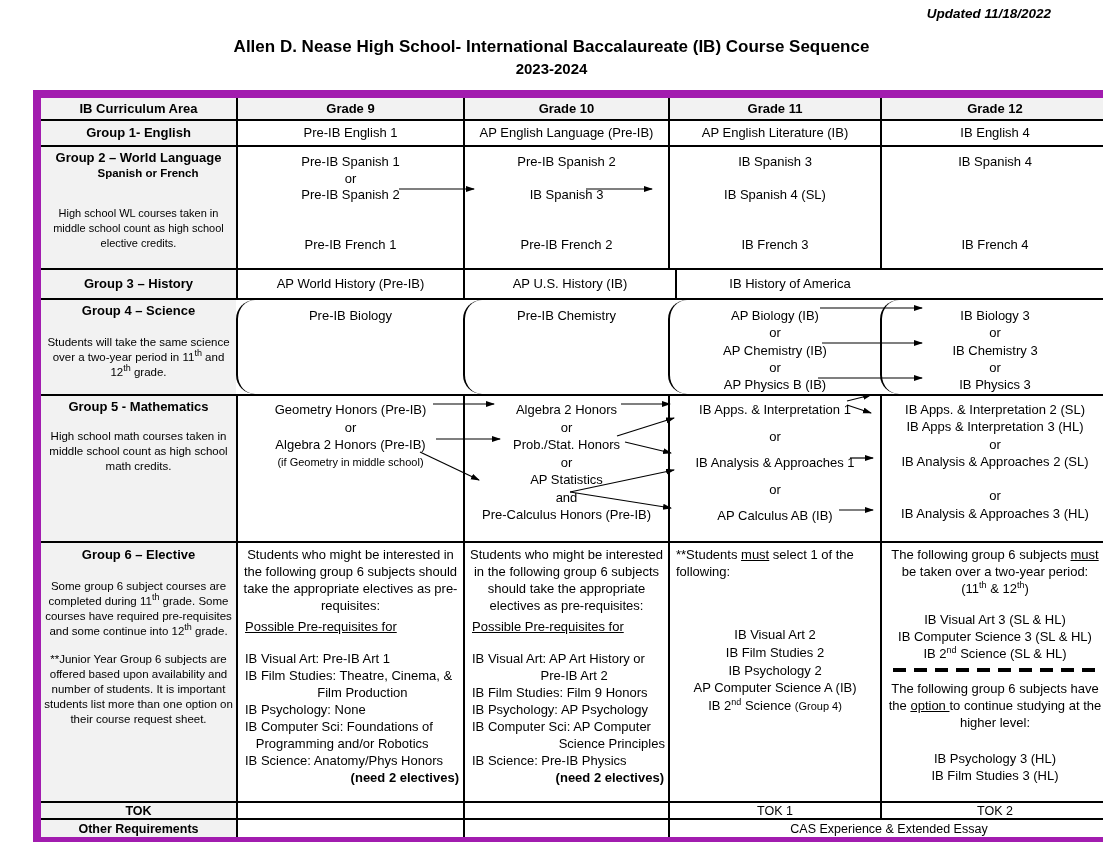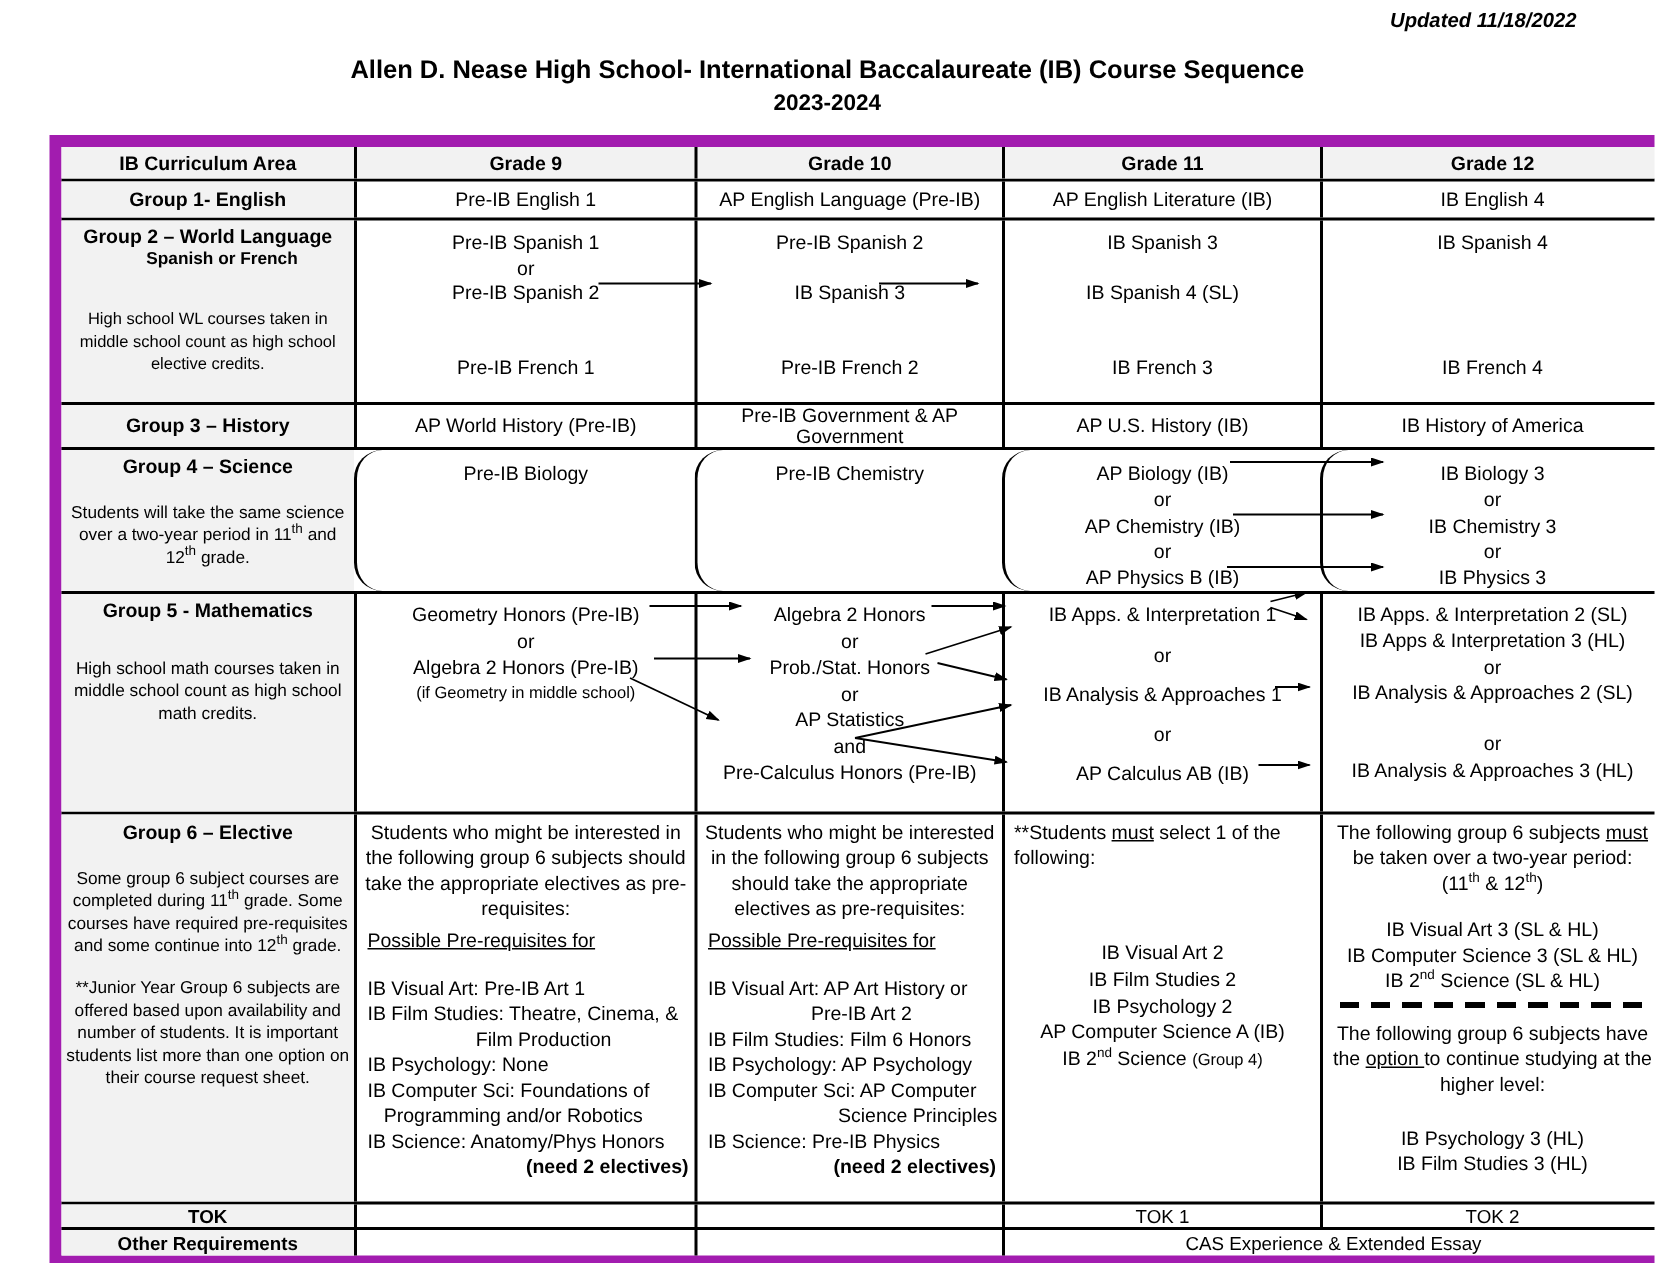--- a/index.html
+++ b/index.html
@@ -116,21 +116,20 @@
         <div>&nbsp;</div>
         <div>&nbsp;</div>
         <div>&nbsp;</div>
         <div>IB French 4</div>
       </div>
   </div>
 
   <div class="row r3">
     <div class="c w1 lab vc b">Group 3 – History</div>
     <div class="c w2 vc">AP World History (Pre-IB)</div>
-    <div class="c w3 vc" style="padding:0 12px">Pre-IB Government &amp; AP Government</div>
     <div class="c w4 vc">AP U.S. History (IB)</div>
     <div class="c w5 vc">IB History of America</div>
   </div>
 
   <div class="row r4">
     <div class="c w1 lab">
       <div class="grptitle">Group 4 – Science</div>
       <div class="note" style="margin-top:16px;font-size:11.5px"><span>Students will take the same science over a two-year period in 11</span><span class="sup">th</span><span> and 12</span><span class="sup">th</span><span> grade.</span></div>
     </div>
     <div class="c w2 sci1">Pre-IB Biology</div>
@@ -147,21 +146,21 @@
         <div>or</div>
         <div>IB Chemistry 3</div>
         <div>or</div>
         <div>IB Physics 3</div>
       </div>
   </div>
 
   <div class="row r5">
     <div class="c w1 lab">
       <div class="grptitle">Group 5 -  Mathematics</div>
-      <div class="note" style="margin-top:24px;font-size:11.5px">High school math courses taken in middle school count as high school math credits.</div>
+      <div class="note" style="margin-top:14px;font-size:11.5px">High school math courses taken in middle school count as high school math credits.</div>
     </div>
     <div class="c w2 m9">
       <div class="lines">
           <div>Geometry Honors (Pre-IB)</div>
           <div>or</div>
           <div>Algebra 2 Honors (Pre-IB)</div>
         </div>
       <div class="f11">(if Geometry in middle school)</div>
     </div>
     <div class="c w3 m10 lines">
@@ -210,21 +209,21 @@
           <div>IB Science: Anatomy/Phys Honors</div>
         </div>
       <div class="need">(need 2 electives)</div>
     </div>
     <div class="c w3 g6">
       <div class="intro">Students who might be interested in the following group 6 subjects should take the appropriate electives as pre-requisites:</div>
       <div class="ph">Possible Pre-requisites for</div>
       <div class="plist lines">
           <div>IB Visual Art: AP Art History or</div>
           <div>                   Pre-IB Art 2</div>
-          <div>IB Film Studies: Film 6 Honors</div>
+          <div>IB Film Studies: Film 9 Honors</div>
           <div>IB Psychology: AP Psychology</div>
           <div>IB Computer Sci: AP Computer</div>
           <div>                        Science Principles</div>
           <div>IB Science: Pre-IB Physics</div>
         </div>
       <div class="need">(need 2 electives)</div>
     </div>
     <div class="c w4 g6">
       <div class="g11int"><span>**Students </span><span class="u">must</span><span> select 1 of the</span></div>
       <div class="g11int">following:</div>

